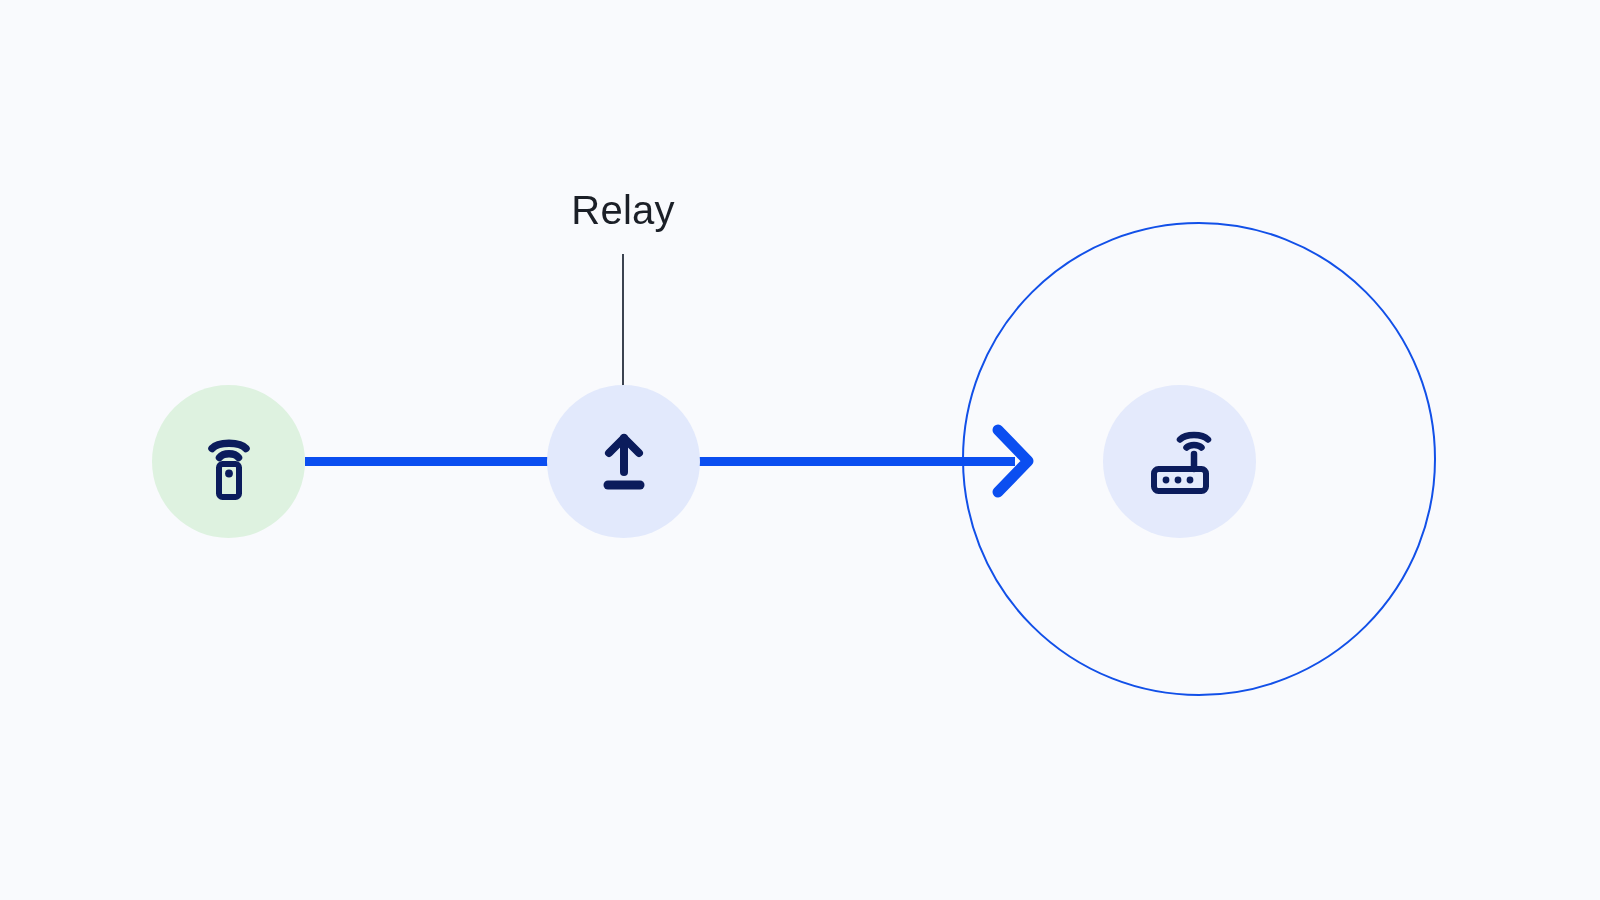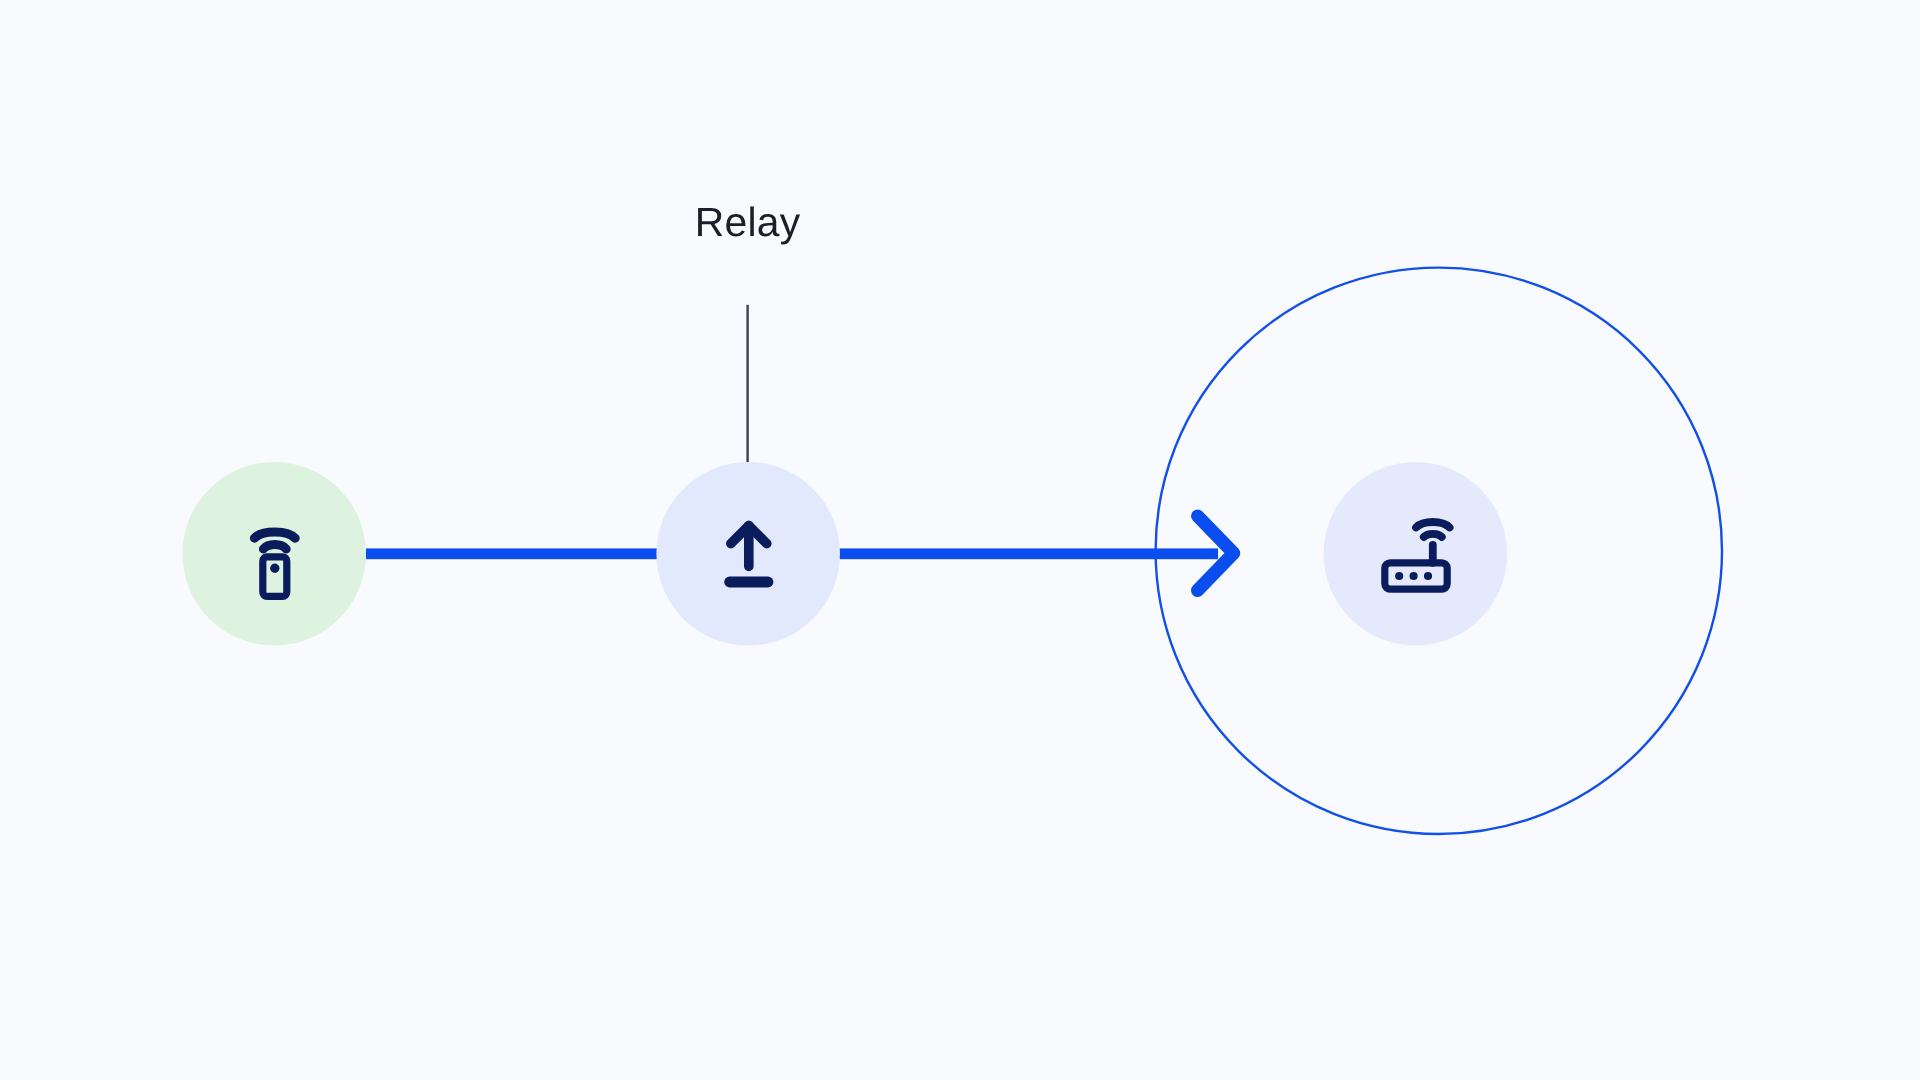--- a/index.html
+++ b/index.html
@@ -82,24 +82,24 @@
     position: absolute;
     left: 622px;
     top: 254px;
     width: 2px;
     height: 134px;
     background: #3c4350;
   }
   #relay-label {
     position: absolute;
     left: 473px;
-    top: 167px;
+    top: 188px;
     width: 300px;
     text-align: center;
-    font-size: 34px;
+    font-size: 40px;
     color: #1b1f27;
     letter-spacing: 0.2px;
     white-space: nowrap;
   }
   .icon-svg {
     display: block;
   }
 </style>
 </head>
 <body>

